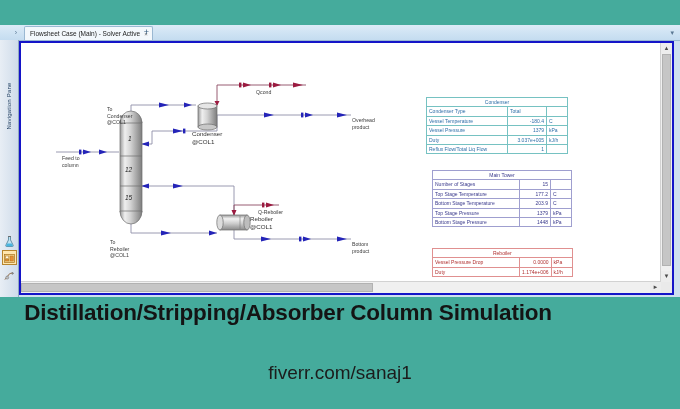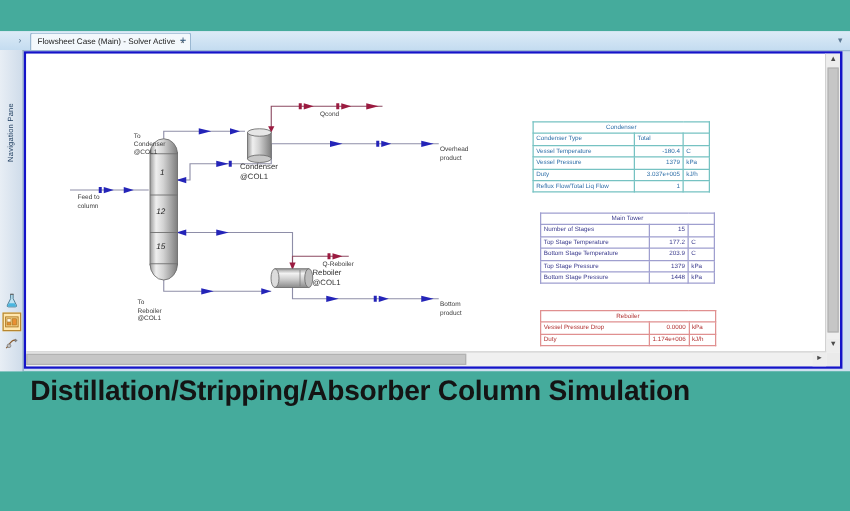--- a/index.html
+++ b/index.html
@@ -415,14 +415,15 @@
 
       <div class="hscroll">
         <div class="hthumb"></div>
         <div class="sb-arrow" style="right:0;top:0;">►</div>
       </div>
       <div class="sb-corner"></div>
     </div>
   </div>
 
   <div class="caption">Distillation/Stripping/Absorber Column Simulation</div>
+  <div class="subcaption">fiverr.com/sanaj1</div>
 
 </div>
 
 </body></html>

